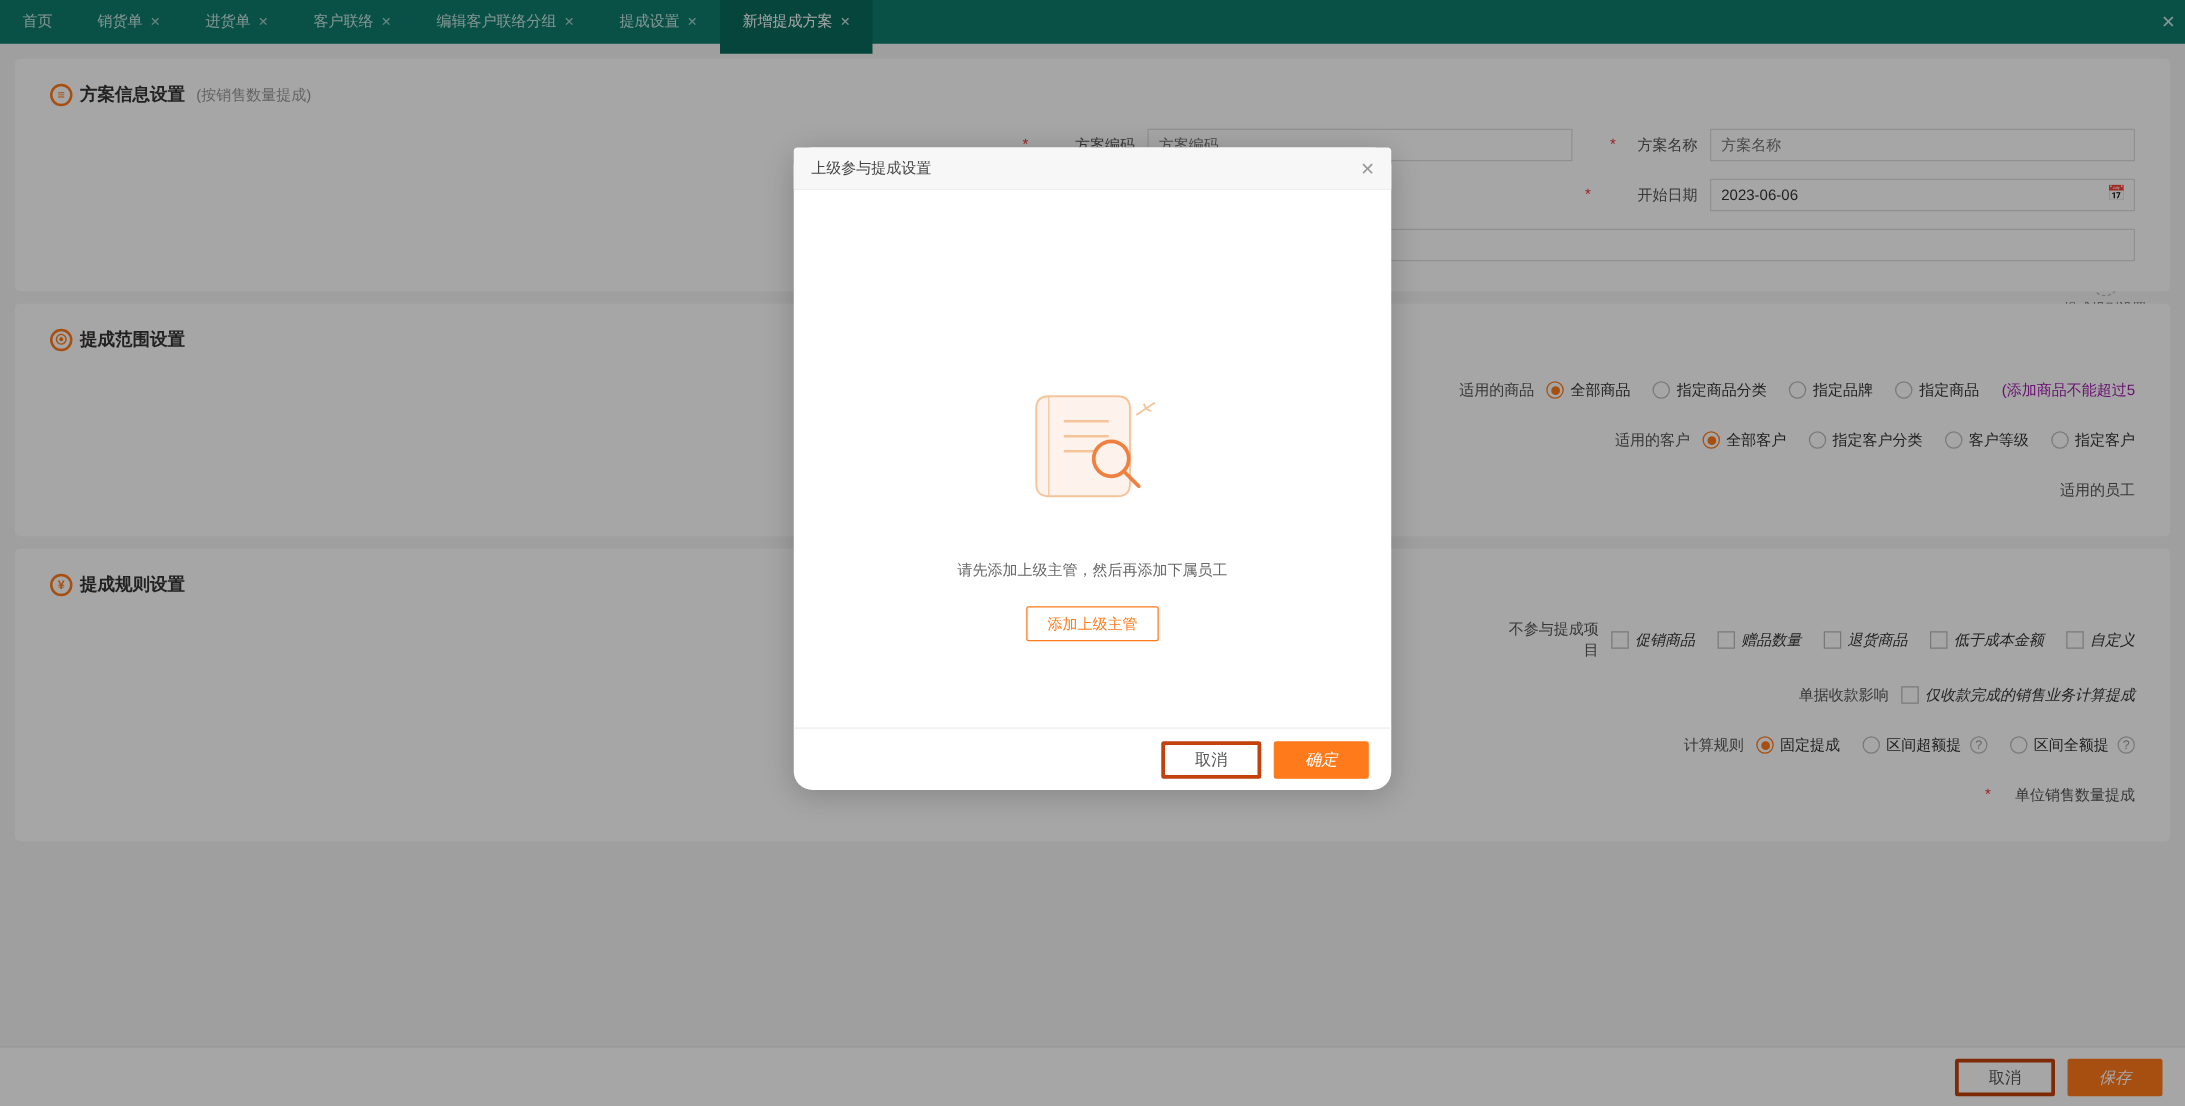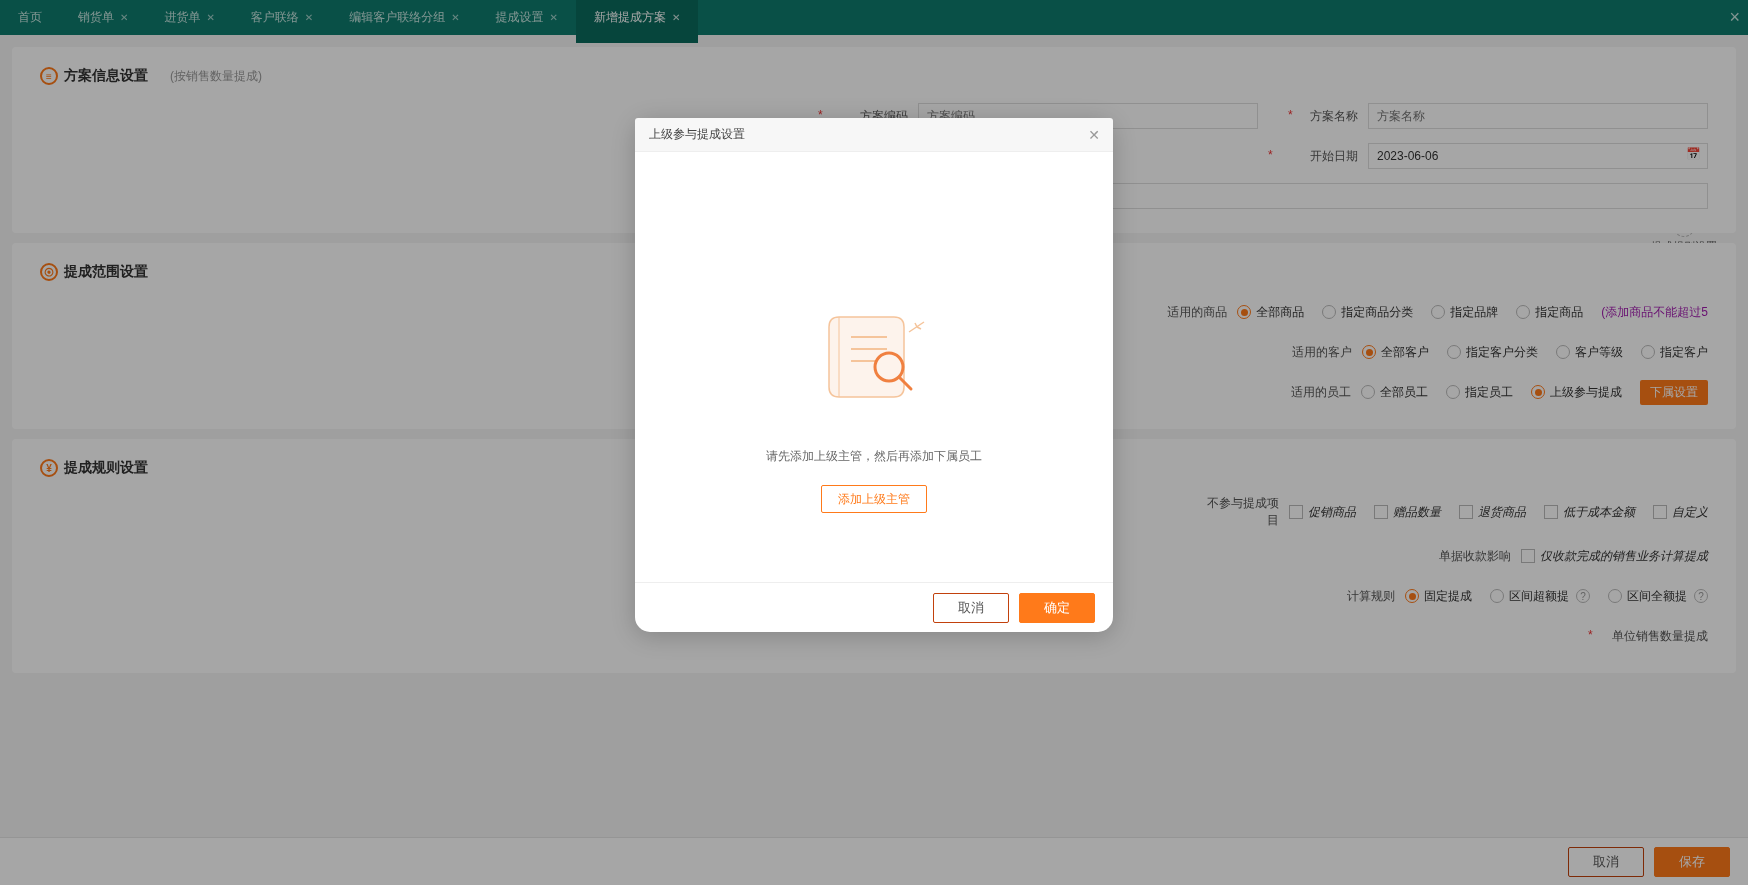--- a/index.html
+++ b/index.html
@@ -13,21 +13,21 @@
 .tabs-close-all { position: absolute; right: 8px; color: #c8e6e1; font-size: 18px; cursor: pointer; }
 
 
 .page-wrap { padding: 12px; height: calc(100% - 35px - 48px); overflow: auto; position: relative; }
 
 
 .card { background: #fff; border-radius: 4px; padding: 20px 28px 24px 28px; margin-bottom: 10px; position: relative; }
 .card-hdr { display: flex; align-items: center; gap: 6px; margin-bottom: 18px; }
 .card-icon-ring { width: 18px; height: 18px; border: 2px solid #ff7a1a; border-radius: 50%; display: flex; align-items: center; justify-content: center; color: #ff7a1a; font-size: 10px; font-weight: bold; }
 .card-title { font-size: 14px; font-weight: bold; color: #333; }
-.card-sub { font-size: 12px; color: #999; margin-left: 16px; }
+.card-sub { font-size: 12px; color: #999; margin-left: 3px; }
 
 
 .form-rows { display: flex; flex-direction: column; gap: 14px; padding-left: 28px; align-items: flex-end; }
 .form-row { display: flex; align-items: center; gap: 10px; min-height: 26px; }
 .form-label { width: 80px; text-align: right; color: #555; font-size: 12px; position: relative; }
 .req::before { content: "*"; color: #e33; position: absolute; left: -10px; }
 .txt-inp { height: 26px; border: 1px solid #ddd; padding: 0 8px; width: 340px; font-size: 12px; color: #333; }
 .txt-inp.ph { color: #bbb; }
 .date-inp { position: relative; border-radius: 11px; }
 .date-icon { position: absolute; right: 6px; top: 4px; width: 16px; height: 16px; color: #ff7a1a; }
@@ -52,22 +52,22 @@
 .anchor-ico { width: 22px; height: 22px; border-radius: 50%; display: flex; align-items: center; justify-content: center; font-size: 11px; }
 .anchor-ico.active { background: #ff7a1a; color: #fff; }
 .anchor-ico.inactive { border: 1px dashed #bbb; color: #999; }
 .anchor-lbl { font-size: 11px; color: #666; }
 .anchor-lbl.active { color: #ff7a1a; }
 .anchor-line { width: 1px; height: 8px; background: #ddd; }
 
 
 .footer { position: absolute; left: 0; right: 0; bottom: 0; height: 48px; background: #fff; border-top: 1px solid #e5e5e5; display: flex; justify-content: flex-end; align-items: center; gap: 10px; padding: 0 18px; }
 .btn { height: 30px; padding: 0 24px; border-radius: 2px; cursor: pointer; font-size: 13px; }
-.btn-default { background: #fff; border: 1px solid #c2410c; color: #555; }
-.btn-primary { background: #ff7a1a; border: 1px solid #ff7a1a; color: #fff; }
+.btn-default { background: #fff; border: 3px solid #c2410c; color: #555; }
+.btn-primary { background: #ff7a1a; border: 1px solid #ff7a1a; color: #fff; font-style: italic; }
 
 
 .overlay { position: absolute; inset: 0; background: rgba(0,0,0,.35); z-index: 100; }
 .modal { position: absolute; left: 50%; top: 118px; transform: translateX(-50%); width: 478px; background: #fff; border-radius: 15px; box-shadow: 0 4px 24px rgba(0,0,0,.2); z-index: 101; display: flex; flex-direction: column; }
 .modal-hdr { height: 34px; background: #f7f7f7; border-bottom: 1px solid #eee; display: flex; align-items: center; padding: 0 14px; font-size: 12px; color: #444; position: relative; border-radius: 3px 3px 0 0; }
 .modal-close { position: absolute; right: 10px; top: 8px; width: 18px; height: 18px; color: #999; cursor: pointer; font-size: 14px; display: flex; align-items: center; justify-content: center; }
 .modal-body { flex: 1; padding: 40px 30px 30px; display: flex; flex-direction: column; align-items: center; min-height: 430px; }
 .empty-ill { width: 130px; height: 150px; display: flex; align-items: center; justify-content: center; margin-top: 90px; }
 .empty-text { color: #666; font-size: 12px; margin-top: 16px; }
 .btn-outline { margin-top: 20px; background: #fff; border: 1px solid #ff7a1a; color: #ff7a1a; height: 28px; padding: 0 16px; border-radius: 2px; cursor: pointer; font-size: 12px; }
@@ -204,35 +204,20 @@
               <span>客户等级</span>
             </label>
           <label class="radio">
               <span class="r-dot"></span>
               <span>指定客户</span>
             </label>
         </div>
       </div>
       <div class="form-row">
         <span class="form-label">适用的员工</span>
-        <div class="radio-grp">
-          <label class="radio">
-              <span class="r-dot"></span>
-              <span>全部员工</span>
-            </label>
-          <label class="radio">
-              <span class="r-dot"></span>
-              <span>指定员工</span>
-            </label>
-          <label class="radio">
-              <span class="r-dot on"></span>
-              <span>上级参与提成</span>
-            </label>
-          <button class="btn-small">下属设置</button>
-        </div>
       </div>
     </div>
   </div>
 
   <div class="card">
     <div class="card-hdr">
       <div class="card-icon-ring">¥</div>
       <span class="card-title">提成规则设置</span>
     </div>
     <div class="form-rows">

